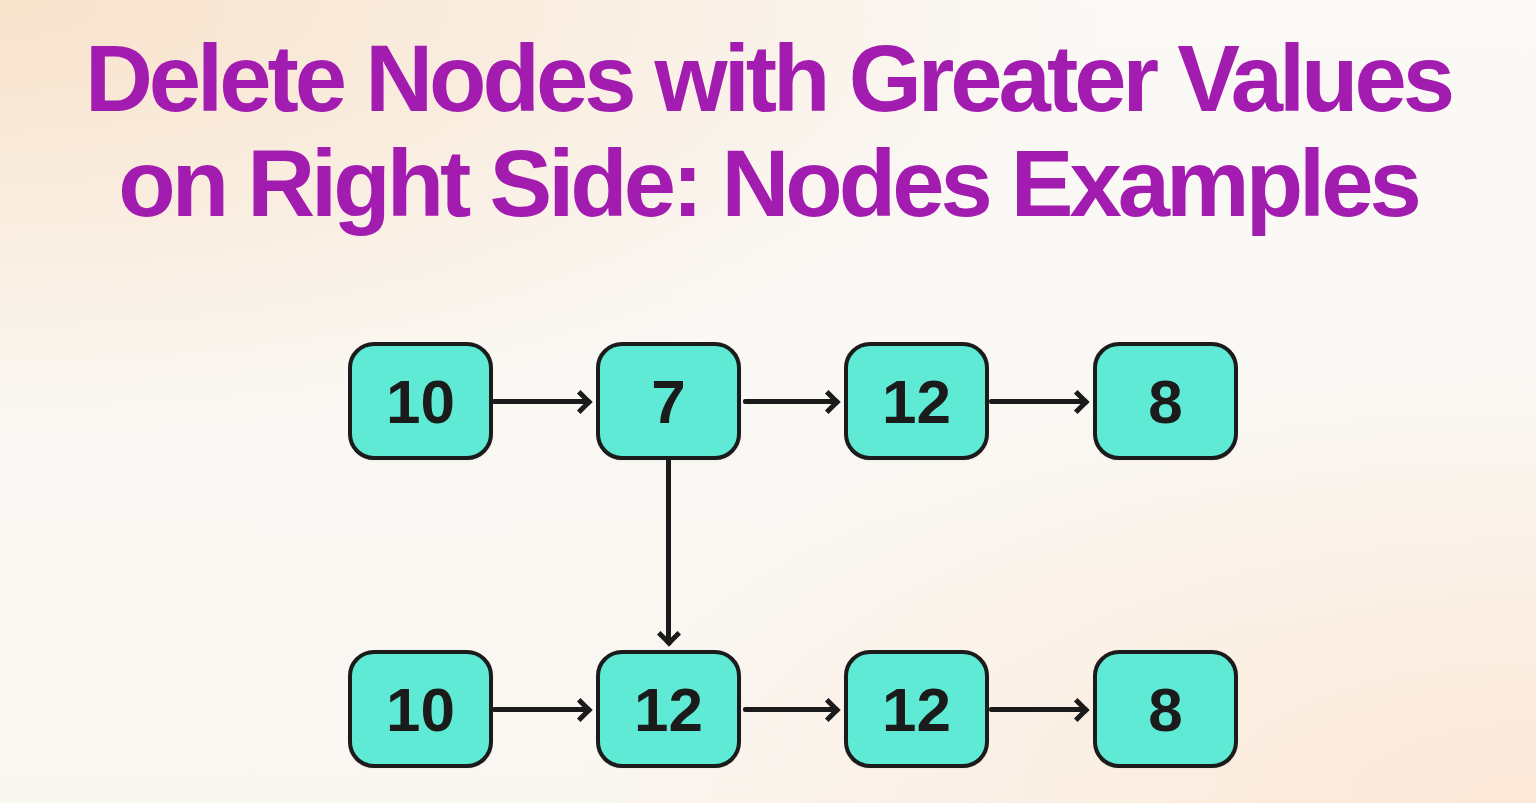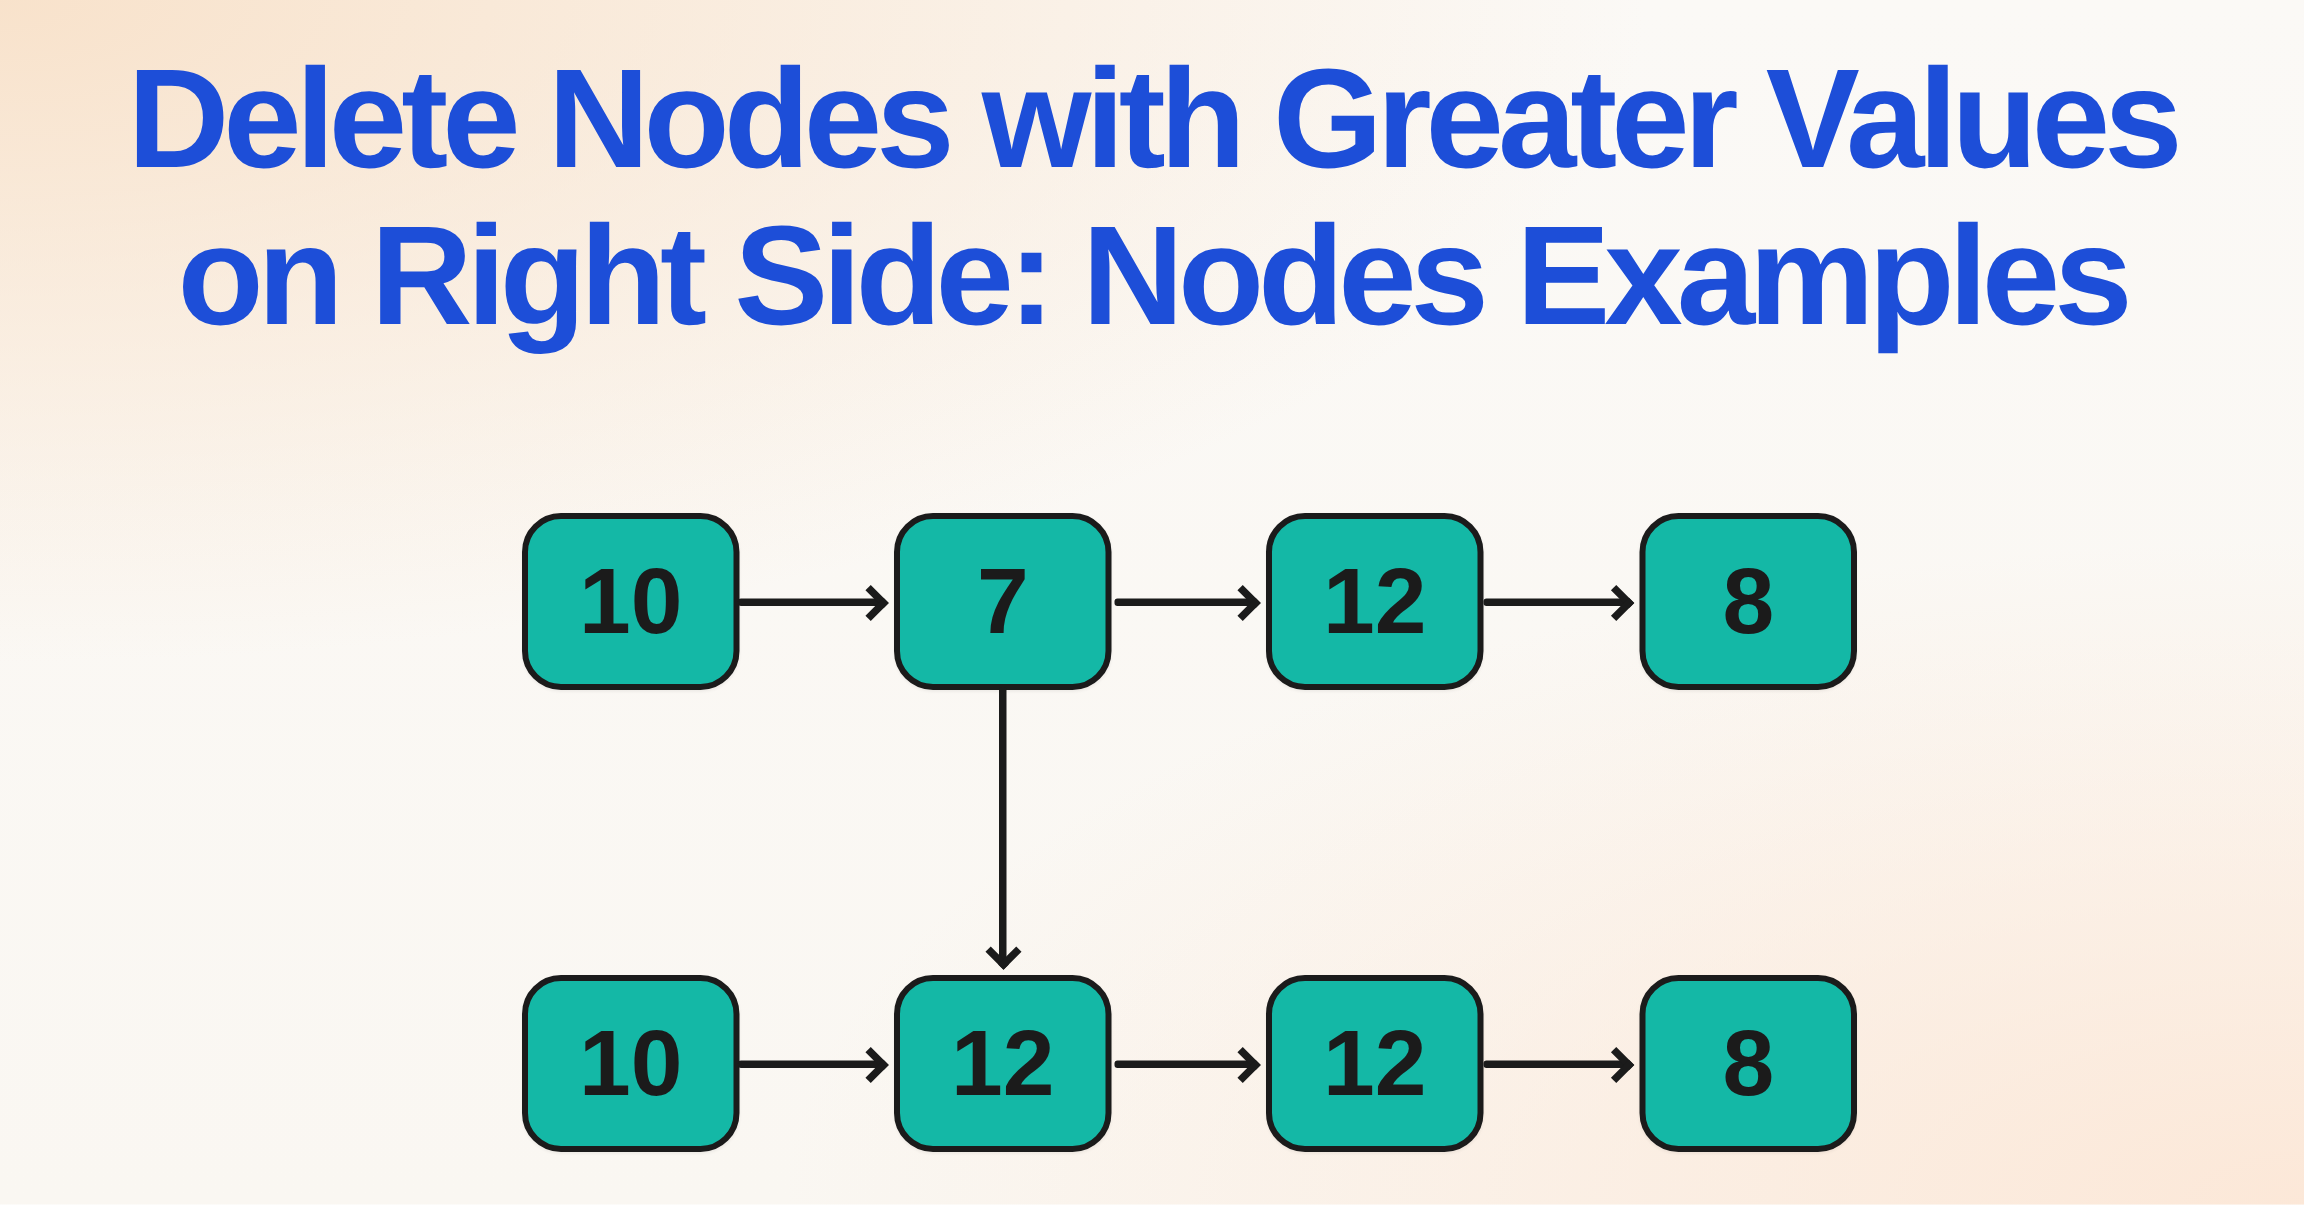--- a/index.html
+++ b/index.html
@@ -8,27 +8,27 @@
     font-family:"Liberation Sans", sans-serif;
     position:relative;
     background:
       radial-gradient(130% 100% at 0% 0%, rgba(248,225,201,0.95) 0%, rgba(248,225,201,0) 55%),
       radial-gradient(120% 100% at 100% 100%, rgba(252,230,213,0.9) 0%, rgba(252,230,213,0) 55%),
       linear-gradient(180deg, #fbf9f6 0%, #faf7f2 100%);
   }
   .stage{position:absolute;inset:0;}
   .title{
     position:absolute;top:26px;left:0;width:1536px;
-    text-align:center;color:#1d4ed8;
+    text-align:center;color:#a21caf;
     font-weight:700;font-size:94px;line-height:1.12;letter-spacing:-4px;
   }
   .title .line{white-space:nowrap;}
   .node{
     position:absolute;width:145px;height:118px;
-    background:#14b8a6;border:4px solid #1b1b1b;border-radius:26px;
+    background:#5eead4;border:4px solid #1b1b1b;border-radius:26px;
     box-sizing:border-box;
     display:flex;align-items:center;justify-content:center;
     color:#1b1b1b;font-weight:700;font-size:62px;
     box-shadow:0 1px 2px rgba(0,0,0,0.05);
   }
   
   .r1{top:342px;} .r2{top:650px;}
   .c1{left:348px;} .c2{left:596px;} .c3{left:844px;} .c4{left:1093px;}
 
   .harrow{position:absolute;height:5px;background:#1b1b1b;border-radius:2px;}

